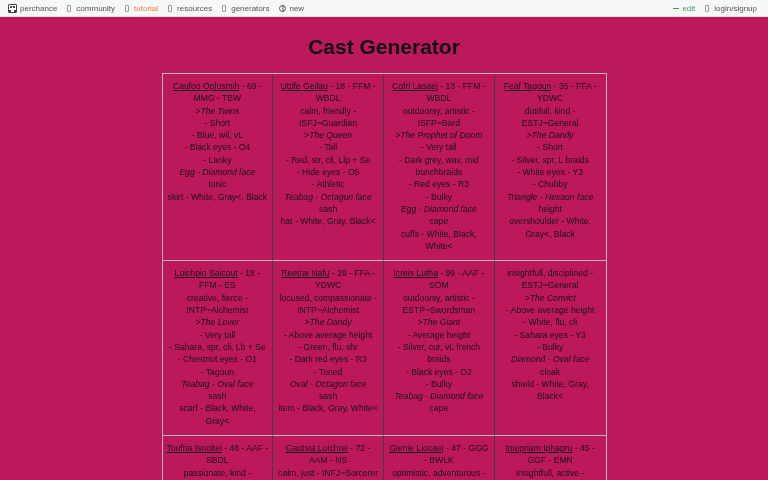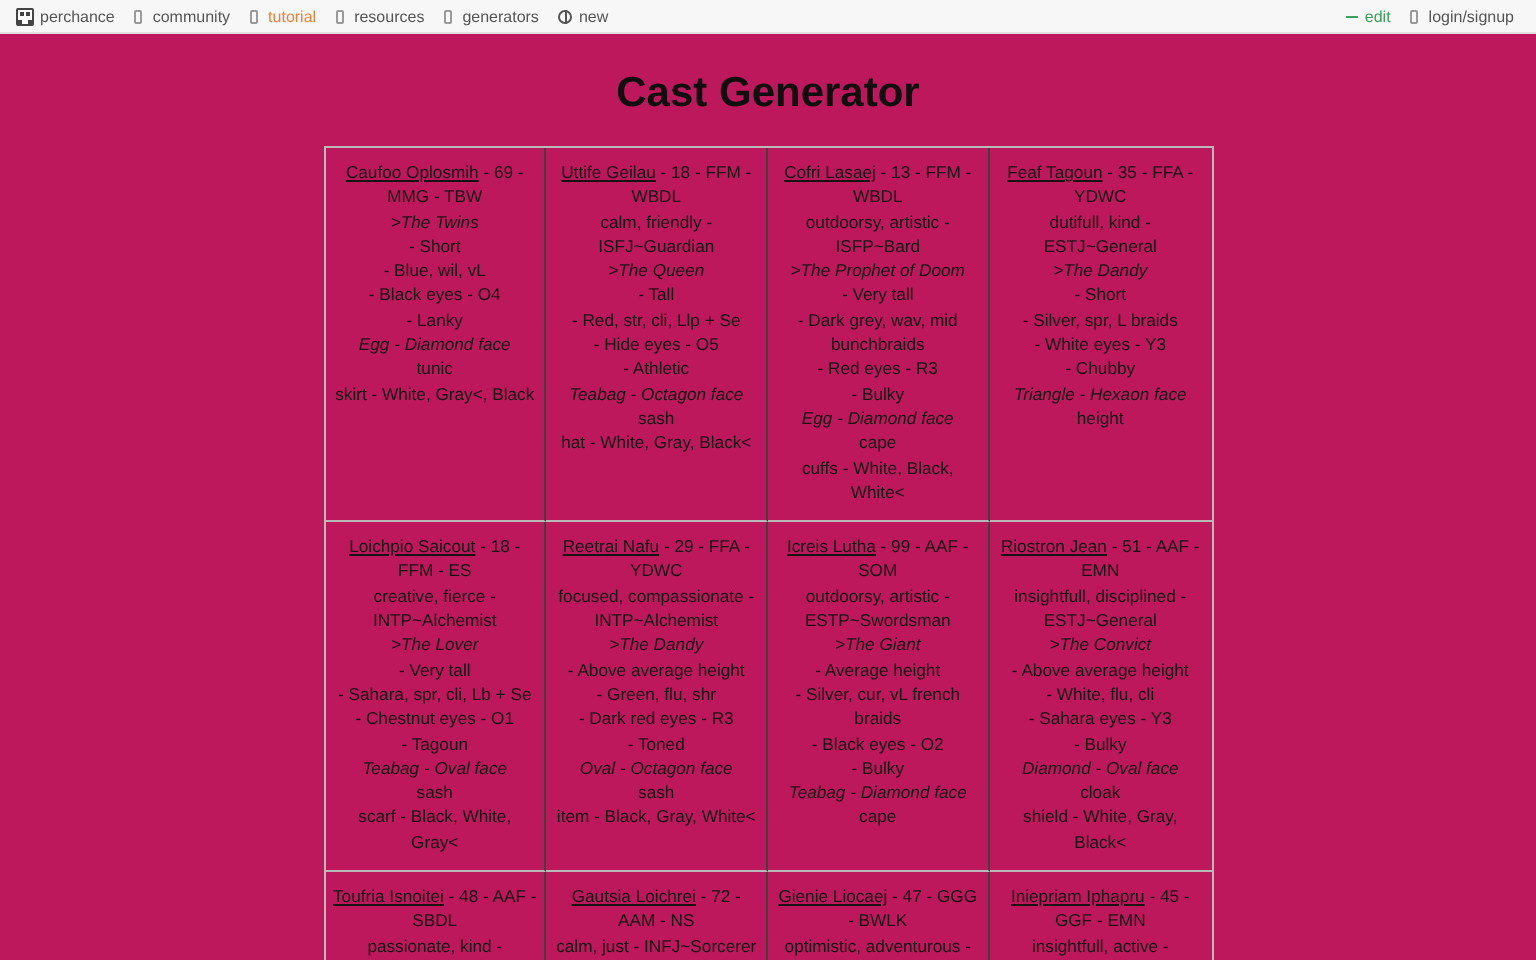--- a/index.html
+++ b/index.html
@@ -196,20 +196,21 @@
       <div class="card">
         <span class="line"><span class="name">Feaf Tagoun</span><span> - 35 - FFA - YDWC</span></span>
         <span class="line">dutifull, kind - ESTJ~General</span>
         <span class="line it">&gt;The Dandy</span>
         <span class="line">- Short</span>
         <span class="line">- Silver, spr, L braids</span>
         <span class="line">- White eyes - Y3</span>
         <span class="line">- Chubby</span>
         <span class="line it">Triangle - Hexaon face</span>
         <span class="line">height</span>
+        <span class="line">overshoulder - White, Gray&lt;, Black</span>
       </div>
       <div class="card">
         <span class="line"><span class="name">Loichpio Saicout</span><span> - 18 - FFM - ES</span></span>
         <span class="line">creative, fierce - INTP~Alchemist</span>
         <span class="line it">&gt;The Lover</span>
         <span class="line">- Very tall</span>
         <span class="line">- Sahara, spr, cli, Lb + Se</span>
         <span class="line">- Chestnut eyes - O1</span>
         <span class="line">- Tagoun</span>
         <span class="line it">Teabag - Oval face</span>
@@ -233,21 +234,20 @@
         <span class="line">outdoorsy, artistic - ESTP~Swordsman</span>
         <span class="line it">&gt;The Giant</span>
         <span class="line">- Average height</span>
         <span class="line">- Silver, cur, vL french braids</span>
         <span class="line">- Black eyes - O2</span>
         <span class="line">- Bulky</span>
         <span class="line it">Teabag - Diamond face</span>
         <span class="line">cape</span>
       </div>
       <div class="card">
-        <span class="line"><span class="name">Riostron Jean</span><span> - 51 - AAF - EMN</span></span>
         <span class="line">insightfull, disciplined - ESTJ~General</span>
         <span class="line it">&gt;The Convict</span>
         <span class="line">- Above average height</span>
         <span class="line">- White, flu, cli</span>
         <span class="line">- Sahara eyes - Y3</span>
         <span class="line">- Bulky</span>
         <span class="line it">Diamond - Oval face</span>
         <span class="line">cloak</span>
         <span class="line">shield - White, Gray, Black&lt;</span>
       </div>

